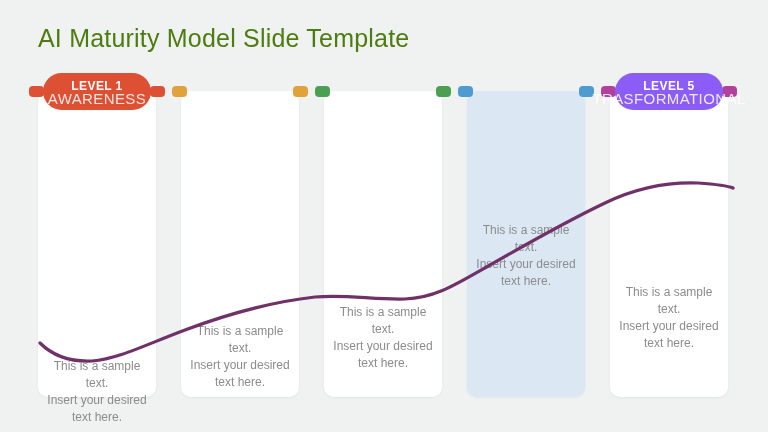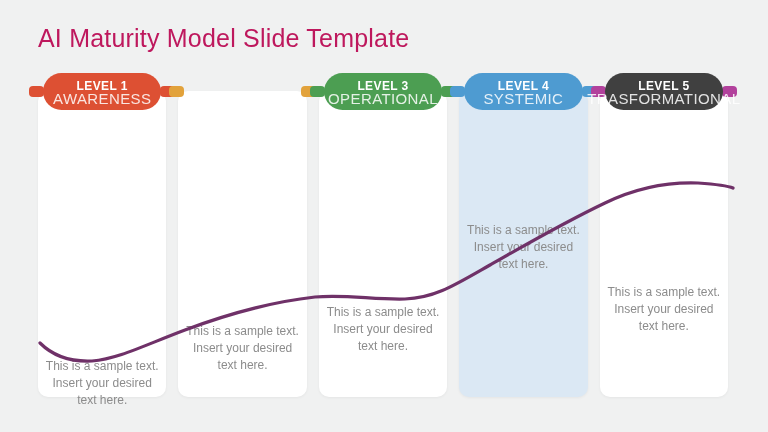--- a/index.html
+++ b/index.html
@@ -10,32 +10,32 @@
     font-family: "Liberation Sans", sans-serif;
     overflow: hidden;
   }
 
   .title {
     position: absolute;
     left: 38px;
     top: 24px;
     font-size: 25px;
     font-weight: 500;
-    color: #be185d;
+    color: #4d7c0f;
     letter-spacing: 0.2px;
   }
 
   .columns {
     position: absolute;
     left: 38px;
     top: 73px;
     width: 690px;
     height: 324px;
     display: flex;
-    gap: 12px;
+    gap: 25px;
   }
 
   .column {
     position: relative;
     flex: 1 1 0;
   }
 
   .card {
     position: absolute;
     left: 0; right: 0;
@@ -143,51 +143,43 @@
       <div>This is a sample text.</div>
       <div>Insert your desired</div>
       <div>text here.</div>
     </div>
   </div>
 
   <div class="column col3">
     <div class="tab left" style="background: rgb(76, 158, 82);"></div>
     <div class="tab right" style="background: rgb(76, 158, 82);"></div>
     <div class="card"></div>
-    <div class="pill" style="background: rgb(76, 158, 82);">
-      <div class="lvl">LEVEL 3</div>
-      <div class="sub">OPERATIONAL</div>
-    </div>
     <div class="body-text">
       <div>This is a sample text.</div>
       <div>Insert your desired</div>
       <div>text here.</div>
     </div>
   </div>
 
   <div class="column col4">
     <div class="tab left" style="background: rgb(78, 155, 209);"></div>
     <div class="tab right" style="background: rgb(78, 155, 209);"></div>
     <div class="card" style="background: rgb(219, 232, 244);"></div>
-    <div class="pill" style="background: rgb(78, 155, 209);">
-      <div class="lvl">LEVEL 4</div>
-      <div class="sub">SYSTEMIC</div>
-    </div>
     <div class="body-text">
       <div>This is a sample text.</div>
       <div>Insert your desired</div>
       <div>text here.</div>
     </div>
   </div>
 
   <div class="column col5">
     <div class="tab left" style="background: rgb(178, 65, 156);"></div>
     <div class="tab right" style="background: rgb(178, 65, 156);"></div>
     <div class="card"></div>
-    <div class="pill" style="background: #404040;">
+    <div class="pill" style="background: #8b5cf6;">
       <div class="lvl">LEVEL 5</div>
       <div class="sub">TRASFORMATIONAL</div>
     </div>
     <div class="body-text">
       <div>This is a sample text.</div>
       <div>Insert your desired</div>
       <div>text here.</div>
     </div>
   </div>
 

